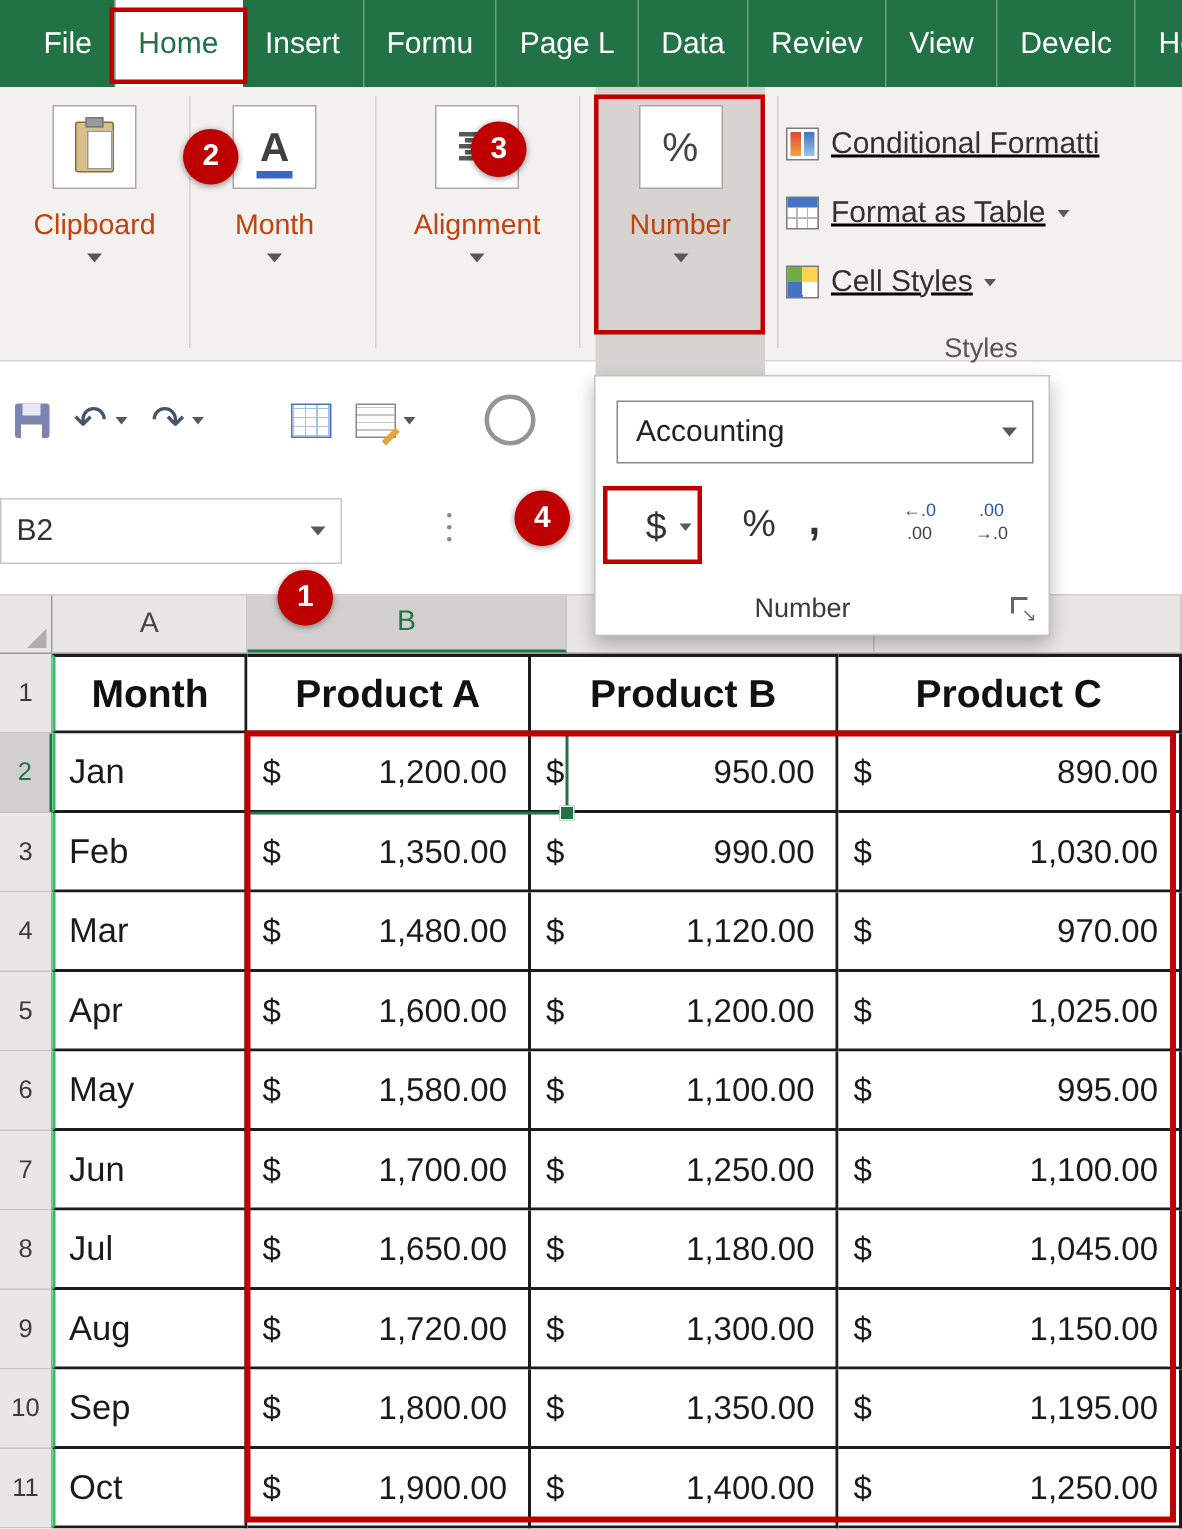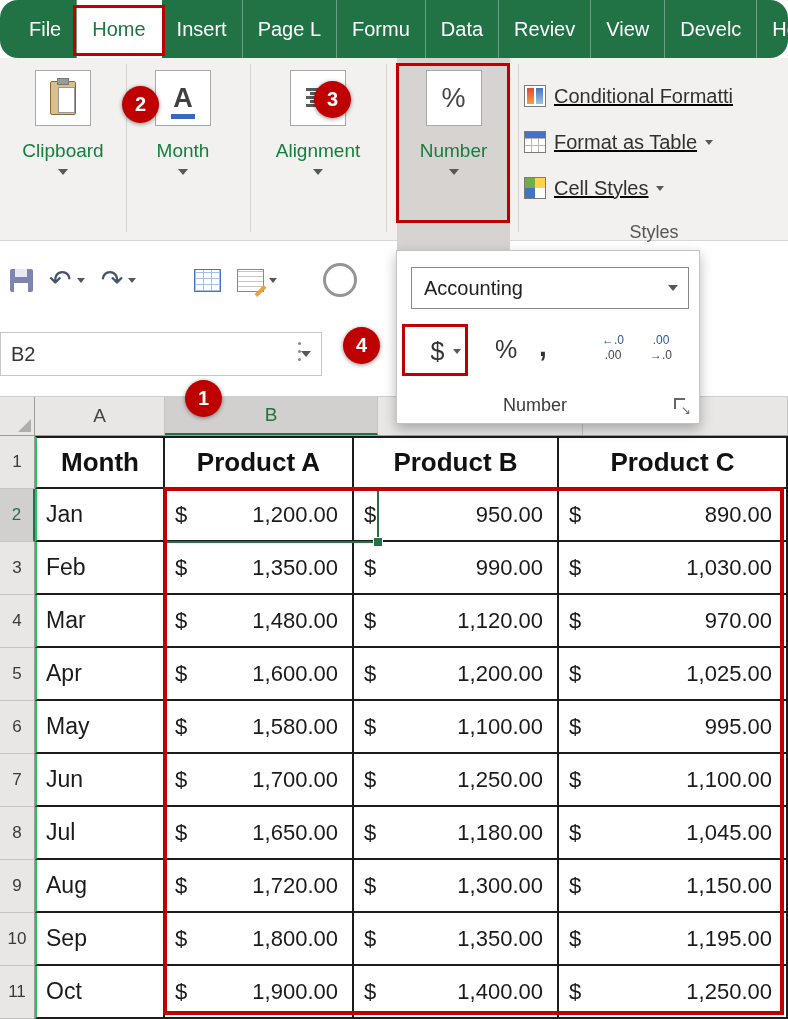--- a/index.html
+++ b/index.html
@@ -1,31 +1,31 @@
 <!DOCTYPE html>
 <html><head>
 <meta charset="utf-8">
 <style>
   html,body{margin:0;padding:0;}
   body{font-family:"Liberation Sans","DejaVu Sans",sans-serif;}
   .screen{position:relative;width:788px;height:1019px;background:#fff;overflow:hidden;}
 
   
-  .tabbar{position:absolute;left:0;top:0;right:0;height:58px;background:#217346;display:flex;align-items:stretch;padding-left:14px;border-radius:18px;}
+  .tabbar{position:absolute;left:0;top:0;right:0;height:58px;background:#217346;display:flex;align-items:stretch;padding-left:14px;}
   .tab{display:flex;align-items:center;padding:0 15px;color:#fff;font-size:20px;cursor:default;border-right:1px solid rgba(255,255,255,.32);white-space:nowrap;}
   .tab.active{background:#fff;color:#217346;position:relative;}
   .tab.active::after{content:"";position:absolute;left:-4px;right:-4px;top:5px;bottom:2px;border:3px solid #c00000;pointer-events:none;}
 
   
   .ribbon{position:absolute;left:0;top:58px;right:0;height:182px;background:#f2f1f0;border-bottom:1px solid #d8d6d4;}
   .number-band{position:absolute;left:397px;top:0;width:113px;height:193px;background:#d6d3d0;}
   .vsep{position:absolute;top:6px;height:168px;width:1px;background:#d6d4d2;}
   .rgroup{position:absolute;top:0;height:182px;display:flex;flex-direction:column;align-items:center;padding-top:12px;box-sizing:border-box;z-index:2;}
   .icon-box{width:56px;height:56px;background:#fff;border:1px solid #aaa8a6;display:flex;align-items:center;justify-content:center;margin-bottom:14px;box-sizing:border-box;}
-  .rlabel{font-size:19px;color:#15803d;margin-bottom:7px;white-space:nowrap;}
+  .rlabel{font-size:19px;color:#c2410c;margin-bottom:7px;white-space:nowrap;}
   .caret{width:0;height:0;border-left:5px solid transparent;border-right:5px solid transparent;border-top:6px solid #5a5856;display:inline-block;}
   .caret.small{border-left-width:4px;border-right-width:4px;border-top-width:5px;}
 
   .ic-clipboard{position:relative;width:24px;height:32px;background:#d9bf8a;border:1px solid #8a6a3a;border-radius:2px;}
   .ic-clipboard::before{content:"";position:absolute;left:6px;top:-4px;width:10px;height:5px;background:#9a9a9a;border:1px solid #777;}
   .ic-clipboard::after{content:"";position:absolute;left:7px;top:5px;width:15px;height:24px;background:#fff;border:1px solid #999;}
   .ic-fontA{position:relative;font-weight:bold;font-size:27px;color:#404040;line-height:1;}
   .ic-fontA::after{content:"";position:absolute;left:-2px;right:-2px;bottom:-7px;height:5px;background:#3a66c4;}
   .ic-align{position:relative;width:24px;height:22px;}
   .ic-align::before{content:"";position:absolute;left:0;right:0;top:1px;height:3px;background:#595959;box-shadow:0 8px 0 #595959,0 16px 0 #595959;}
@@ -49,21 +49,21 @@
   .ic-save::before{content:"";position:absolute;top:0;left:5px;width:12px;height:8px;background:#e8e8f4;}
   .ic-save::after{content:"";position:absolute;bottom:0;left:4px;width:14px;height:9px;background:#fff;}
   .arrow{font-size:27px;color:#44546a;line-height:1;margin-left:16px;}
   .qat .caret{margin-left:5px;}
   .ic-grid{width:25px;height:21px;border:1px solid #4472c4;background:repeating-linear-gradient(0deg,#a6c0e8 0 1px,rgba(0,0,0,0) 1px 6px),repeating-linear-gradient(90deg,#a6c0e8 0 1px,rgba(0,0,0,0) 1px 8px),#fff;margin-left:58px;flex:none;}
   .ic-form{position:relative;width:25px;height:21px;border:1px solid #8a8886;background:repeating-linear-gradient(0deg,#fff 0 4px,#c8c6c4 4px 5px);margin-left:16px;flex:none;}
   .ic-form::after{content:"";position:absolute;right:-4px;bottom:-2px;width:13px;height:4px;background:#e8a33d;transform:rotate(-45deg);}
   .ic-circle{width:34px;height:34px;border:3px solid #979593;border-radius:50%;margin-left:46px;flex:none;box-sizing:border-box;}
 
   
-  .namebox{position:absolute;left:0;top:332px;width:322px;height:44px;border:1px solid #c8c6c4;box-sizing:border-box;background:#fff;display:flex;align-items:center;padding-left:10px;font-size:20px;color:#333;}
+  .namebox{position:absolute;left:0;top:332px;width:228px;height:44px;border:1px solid #c8c6c4;box-sizing:border-box;background:#fff;display:flex;align-items:center;padding-left:10px;font-size:20px;color:#333;}
   .namebox .caret{position:absolute;right:10px;}
   .dots{position:absolute;left:298px;top:342px;width:3px;height:3px;background:#8a8886;border-radius:50%;box-shadow:0 8px 0 #8a8886,0 16px 0 #8a8886;}
 
   
   .panel{position:absolute;left:396px;top:250px;width:304px;height:174px;background:#fff;border:1px solid #c6c4c2;box-shadow:0 5px 12px rgba(0,0,0,.28);z-index:40;box-sizing:border-box;}
   .combo{position:absolute;left:14px;top:16px;width:278px;height:42px;border:1px solid #8a8886;box-sizing:border-box;display:flex;align-items:center;padding-left:12px;font-size:20px;color:#222;}
   .combo .caret{position:absolute;right:10px;}
   .pbtn{position:absolute;left:22px;top:78px;width:54px;height:44px;display:flex;align-items:center;justify-content:center;font-size:25px;color:#333;}
   .pbtn .caret{margin-left:9px;}
   .pglyph{position:absolute;font-size:25px;color:#333;}
@@ -108,22 +108,22 @@
 </style>
 </head>
 <body>
 
 <div class="screen">
 
   <div class="tabbar">
       <div class="tab">File</div>
       <div class="tab active">Home</div>
       <div class="tab">Insert</div>
+      <div class="tab">Formu</div>
       <div class="tab">Page L</div>
-      <div class="tab">Formu</div>
       <div class="tab">Data</div>
       <div class="tab">Reviev</div>
       <div class="tab">View</div>
       <div class="tab">Develc</div>
       <div class="tab">Help</div>
     </div>
 
   <div class="ribbon">
     <div class="number-band"></div>
     <div class="vsep" style="left:126px"></div>

